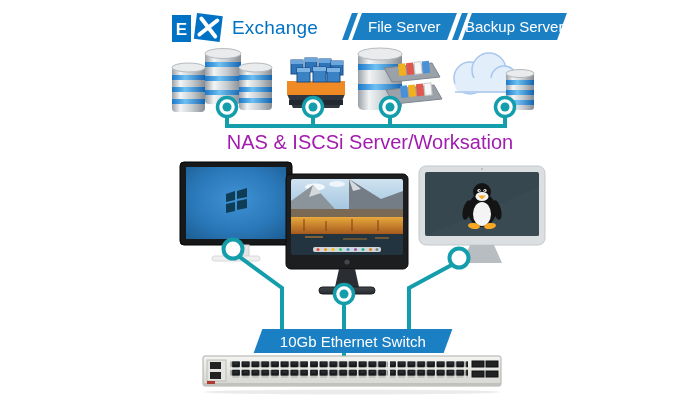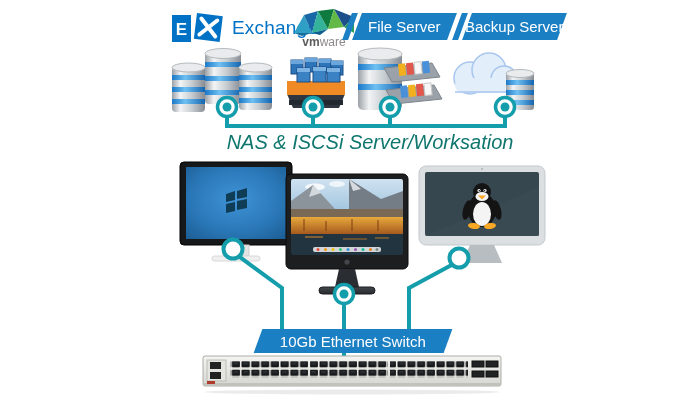--- a/index.html
+++ b/index.html
@@ -14,57 +14,41 @@
   
   .banner{background:#1B7FC3;transform:skewX(-20deg);display:flex;align-items:center;justify-content:center;}
   .banner .txt{transform:skewX(20deg);color:#fff;font-size:15px;white-space:nowrap;}
   .sliver{background:#1B7FC3;transform:skewX(-20deg);}
   .banner-file{left:357px;top:13px;width:95px;height:27px;}
   .sliver-file{left:347px;top:13px;width:6px;height:27px;}
   .banner-backup{left:467px;top:13px;width:95px;height:27px;}
   .sliver-backup{left:457px;top:13px;width:6px;height:27px;}
   .banner-switch{left:258px;top:329px;width:190px;height:24px;}
 
-  .bus-label{left:170px;top:131px;width:400px;text-align:center;color:#0f766e;font-size:20px;font-style:italic;}
+  .bus-label{left:170px;top:131px;width:400px;text-align:center;color:#a21caf;font-size:20px;}
 
   svg{display:block;}
 </style>
 </head>
 <body>
 
 <div id="canvas">
 
   <div class="abs exchange-logo">
     <svg width="54" height="36" viewBox="0 0 54 36">
       <rect x="0" y="5" width="19" height="27" fill="#0072C6"></rect>
       <text x="9.5" y="25" text-anchor="middle" font-size="17" font-weight="bold" fill="#fff" font-family="Liberation Sans,sans-serif">E</text>
       <g transform="translate(25,3) rotate(7)">
         <rect x="0" y="0" width="26" height="26" fill="#0072C6"></rect>
         <path d="M5,5 L21,21 M21,5 L5,21" stroke="#fff" stroke-width="4" stroke-linecap="round"></path>
       </g>
     </svg>
     <span class="exchange-label">Exchange</span>
   </div>
 
-  <div class="abs vmware-logo">
-    <svg width="72" height="44" viewBox="0 0 72 44">
-      <polygon points="6,28 16,10 24,28" fill="#2f9fc6"></polygon>
-      <polygon points="16,10 24,28 30,6" fill="#1868a8"></polygon>
-      <polygon points="24,28 30,6 40,24" fill="#34b39a"></polygon>
-      <polygon points="30,6 40,24 46,4" fill="#0f7a3d"></polygon>
-      <polygon points="40,24 46,4 56,22" fill="#63b945"></polygon>
-      <polygon points="46,4 56,22 66,12" fill="#1d4f8b"></polygon>
-      <polygon points="56,22 66,12 66,28" fill="#2a9e52"></polygon>
-      <polygon points="24,28 40,24 32,30" fill="#0c5e8e"></polygon>
-      <polygon points="6,28 24,28 14,31" fill="#156f9c"></polygon>
-      <text x="36" y="41" text-anchor="middle" font-size="12" font-family="Liberation Sans,sans-serif">
-        <tspan font-weight="bold" fill="#5f5c5d">vm</tspan><tspan fill="#8d898a">ware</tspan>
-      </text>
-    </svg>
-  </div>
 
   <div class="abs sliver sliver-file"></div>
   <div class="abs banner banner-file">
     <span class="txt">File Server</span>
   </div>
   <div class="abs sliver sliver-backup"></div>
   <div class="abs banner banner-backup">
     <span class="txt">Backup Server</span>
   </div>
 

